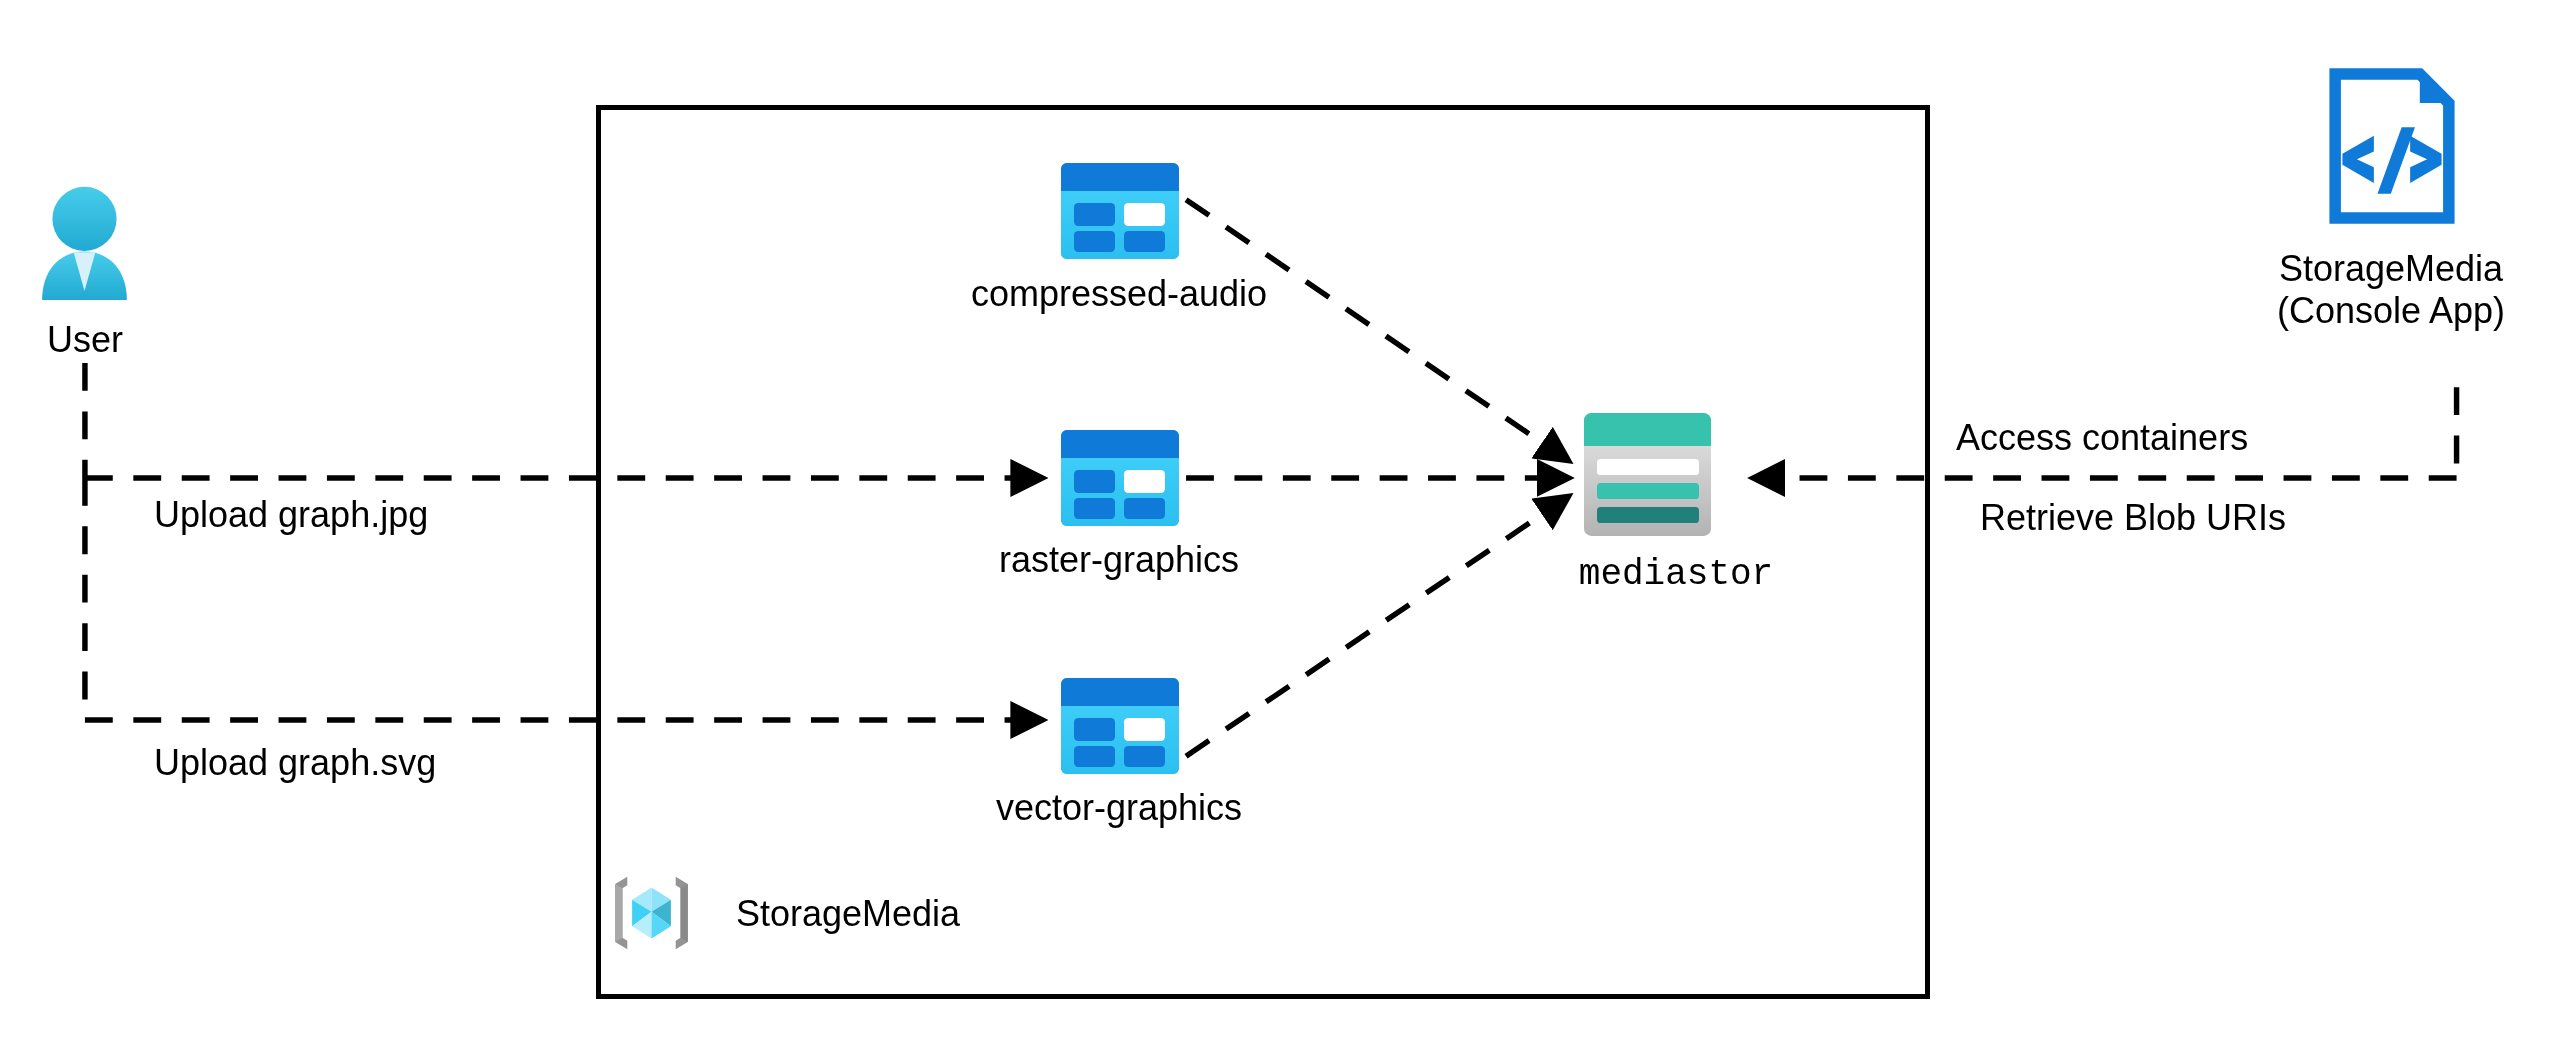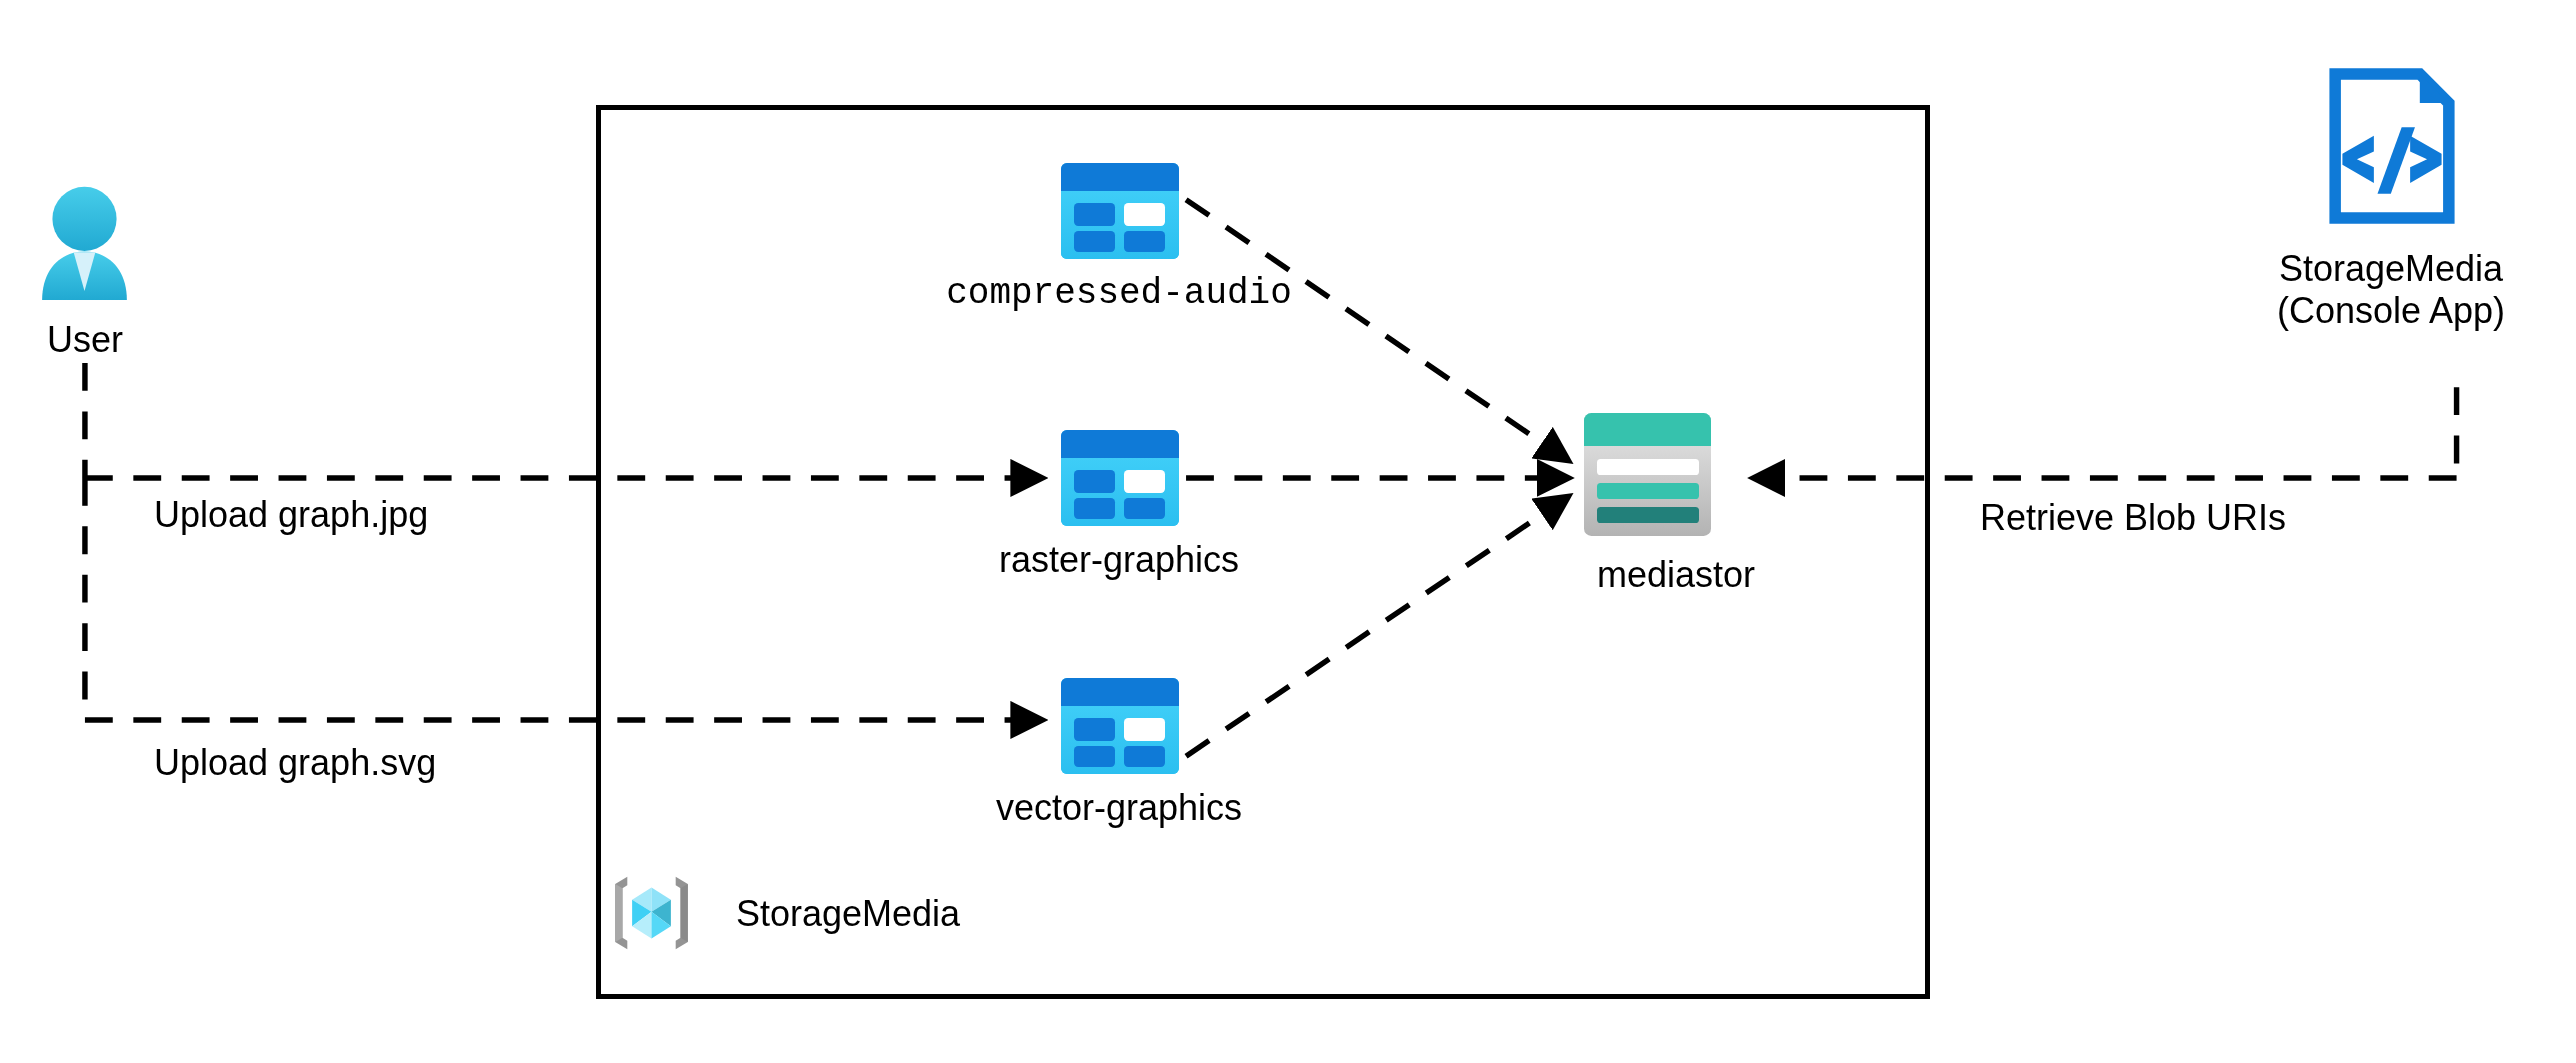--- a/index.html
+++ b/index.html
@@ -186,21 +186,21 @@
   <div class="label left lbl-xl" style="left:154px; top:495px;">Upload graph.jpg</div>
 
   <div class="container-icon" style="left:1061px; top:163px;">
     <div class="ci-body"></div>
     <div class="ci-head"></div>
     <div class="ci-cell" style="left:13.3px; top:40px;  width:41px; height:23px;"></div>
     <div class="ci-cell white" style="left:63px;top:40px;  width:41px; height:23px;"></div>
     <div class="ci-cell" style="left:13.3px; top:68px; width:41px; height:20.6px;"></div>
     <div class="ci-cell" style="left:63px;top:68px; width:41px; height:20.6px;"></div>
   </div>
-  <div class="label center lbl-xl" style="left:1119px; top:274px;font-family:Liberation Mono, monospace;">compressed-audio</div>
+  <div class="label center lbl-xl" style="left:1119px; top:274px;">compressed-audio</div>
 
   <div class="container-icon" style="left:1061px; top:430px;">
     <div class="ci-body"></div>
     <div class="ci-head"></div>
     <div class="ci-cell" style="left:13.3px; top:40px;  width:41px; height:23px;"></div>
     <div class="ci-cell white" style="left:63px;top:40px;  width:41px; height:23px;"></div>
     <div class="ci-cell" style="left:13.3px; top:68px; width:41px; height:20.6px;"></div>
     <div class="ci-cell" style="left:63px;top:68px; width:41px; height:20.6px;"></div>
   </div>
   <div class="label center lbl-xl" style="left:1119px; top:540px;">raster-graphics</div>
@@ -214,31 +214,32 @@
     <div class="ci-cell" style="left:63px;top:68px; width:41px; height:20.6px;"></div>
   </div>
   <div class="label center lbl-xl" style="left:1119px; top:788px;">vector-graphics</div>
 
   <div class="storage-icon" style="left:1584px; top:413px;">
     <div class="si-head"></div>
     <div class="si-bar white" style="top:46px;"></div>
     <div class="si-bar teal" style="top:70px;"></div>
     <div class="si-bar dark" style="top:94px;"></div>
   </div>
-  <div class="label center lbl-xl" style="left:1676px; top:555px;">mediastor</div>
+  <div class="label center lbl-xl" style="left:1676px; top:555px;font-family:Liberation Mono, monospace;">mediastor</div>
 
   <div class="code-icon" style="left:2329px; top:68px;">
     <svg viewBox="0 0 208 258" width="126" height="156" xmlns="http://www.w3.org/2000/svg">
       <path d="M10,10 L150,10 L198,58 L198,248 L10,248 Z" fill="#ffffff" stroke="#0f7ad7" stroke-width="19" stroke-linejoin="miter"></path>
       <polygon points="150,10 198,58 150,58" fill="#0f7ad7"></polygon>
 
       <polygon points="74,112 74,138 46,151 74,164 74,190 22,160 22,142" fill="#0f7ad7"></polygon>
       <polygon points="134,112 134,138 162,151 134,164 134,190 186,160 186,142" fill="#0f7ad7"></polygon>
       <polygon points="120,98 142,98 102,208 80,208" fill="#0f7ad7"></polygon>
     </svg>
   </div>
   <div class="label center lbl-xl" style="left:2391px; top:249px;">StorageMedia</div>
   <div class="label center lbl-xl" style="left:2391px; top:291px;">(Console App)</div>
 
+  <div class="label left lbl-xl" style="left:1956px; top:418px;">Access containers</div>
   <div class="label left lbl-xl" style="left:1956px; top:498px;margin-left:24px;">Retrieve Blob URIs</div>
 
 </div>
 
 
 </body></html>

